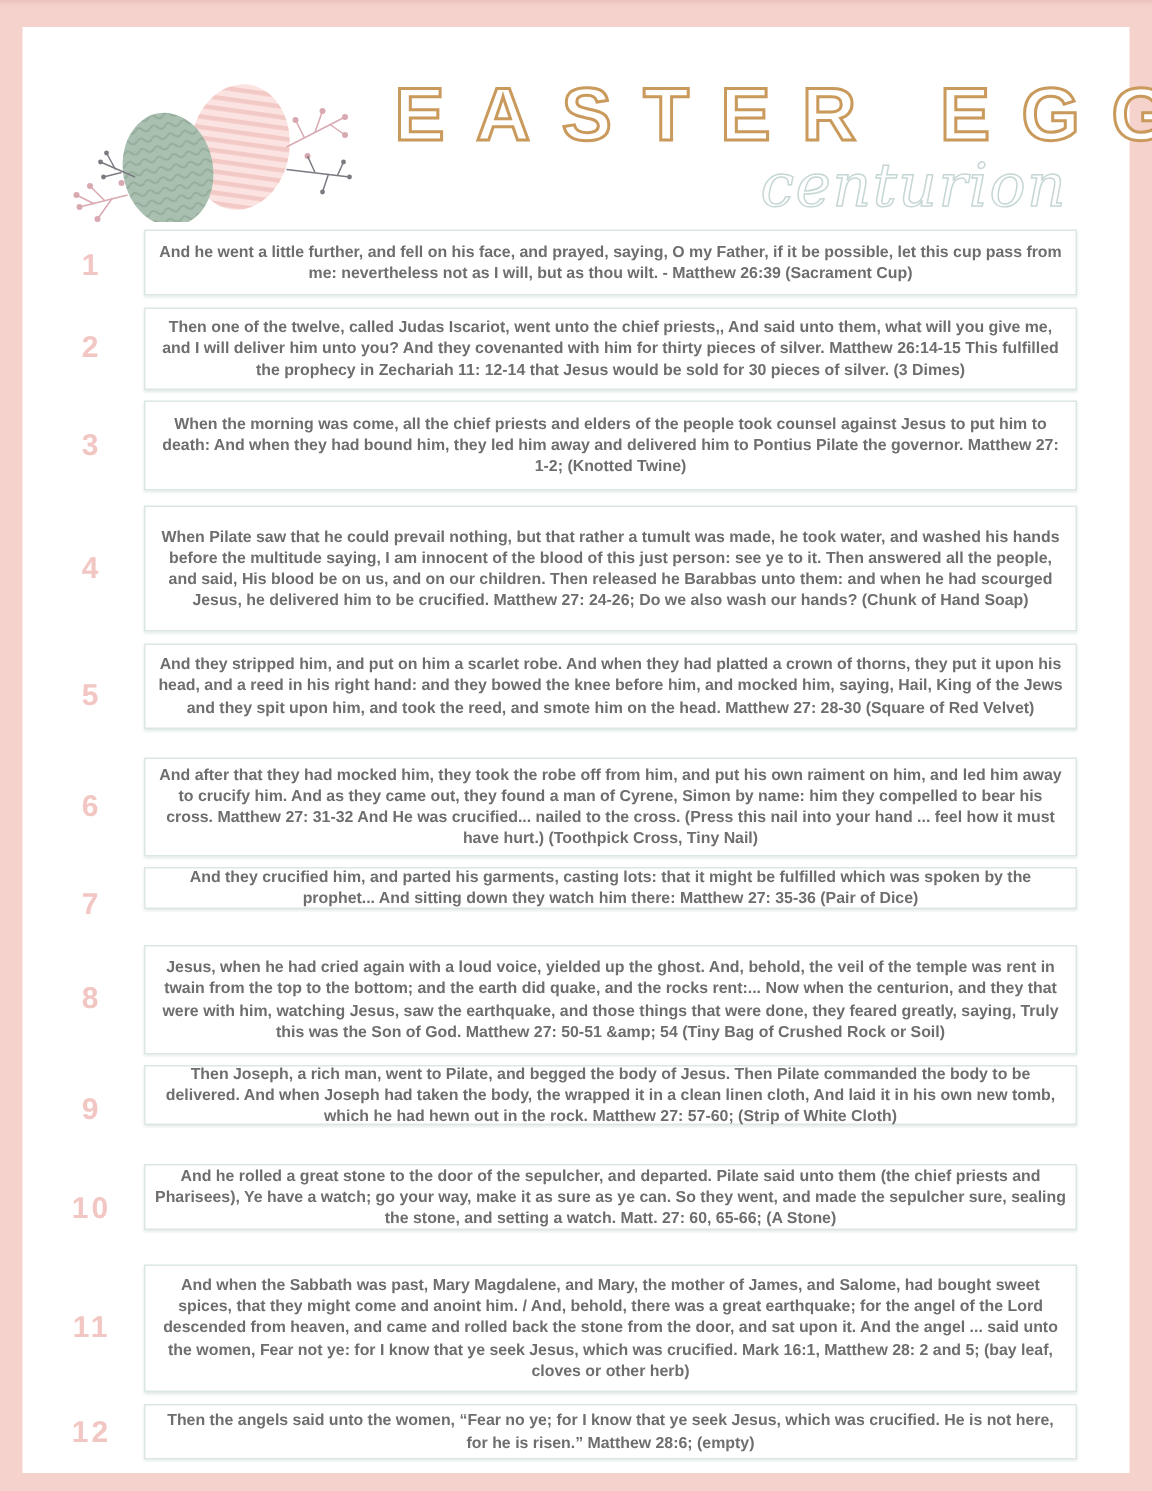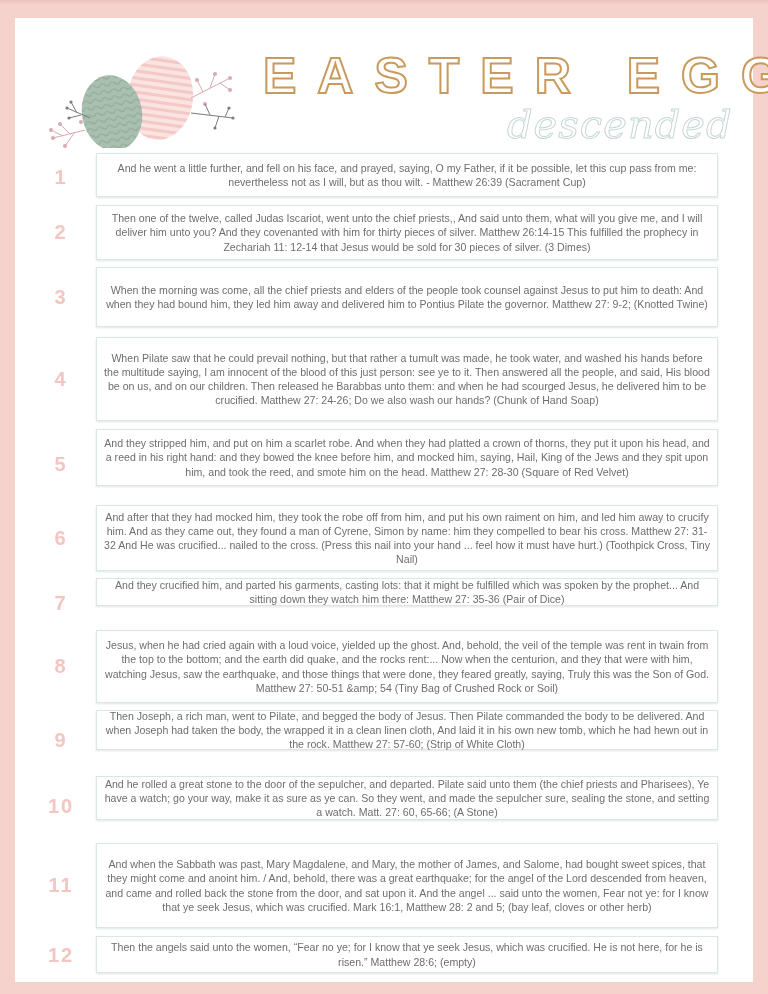--- a/index.html
+++ b/index.html
@@ -56,20 +56,21 @@
     display: flex; align-items: center; justify-content: center;
     box-sizing: border-box;
     padding: 2px 6px;
   }
   .box p {
     margin: 0; text-align: center;
     font-family: "Liberation Sans", sans-serif;
     font-size: 10.6px;
     line-height: 14.2px;
     color: #6e6e6e;
+    font-weight: bold;
   }
 </style>
 </head>
 <body>
 
 <div class="top-shadow"></div>
 
 <div class="page">
 
   <svg class="decor" viewBox="0 0 210 110">
@@ -132,36 +133,36 @@
         <path d="M200 79 L204 70"></path>
     </g>
     <g fill="#7a7a82">
         <circle cx="208" cy="80" r="1.6"></circle>
         <circle cx="190" cy="90" r="1.6"></circle>
         <circle cx="204" cy="70" r="1.6"></circle>
       </g>
   </svg>
 
   <div class="title">EASTER EGG</div>
-  <div class="subtitle">descended</div>
+  <div class="subtitle">centurion</div>
 </div>
 
 <div class="row-num" style="top:166px">1</div>
 <div class="box" style="top:153px;height:44px">
     <p>And he went a little further, and fell on his face, and prayed, saying, O my Father, if it be possible, let this cup pass from me: nevertheless not as I will, but as thou wilt. - Matthew 26:39  (Sacrament Cup)</p>
   </div>
 
 <div class="row-num" style="top:221px">2</div>
 <div class="box" style="top:205px;height:55px">
     <p>Then one of the twelve, called Judas Iscariot, went unto the chief priests,, And said unto them, what will you give me, and I will deliver him unto you? And they covenanted with him for thirty pieces of silver. Matthew 26:14-15 This fulfilled the prophecy in Zechariah 11: 12-14 that Jesus would be sold for 30 pieces of silver. (3 Dimes)</p>
   </div>
 
 <div class="row-num" style="top:286px">3</div>
 <div class="box" style="top:267px;height:60px">
-    <p>When the morning was come, all the chief priests and elders of the people took counsel against Jesus to put him to death: And when they had bound him, they led him away and delivered him to Pontius Pilate the governor. Matthew 27: 9-2; (Knotted Twine)</p>
+    <p>When the morning was come, all the chief priests and elders of the people took counsel against Jesus to put him to death: And when they had bound him, they led him away and delivered him to Pontius Pilate the governor. Matthew 27: 1-2; (Knotted Twine)</p>
   </div>
 
 <div class="row-num" style="top:368px">4</div>
 <div class="box" style="top:337px;height:84px">
     <p>When Pilate saw that he could prevail nothing, but that rather a tumult was made, he took water, and washed his hands before the multitude saying, I am innocent of the blood of this just person: see ye to it. Then answered all the people, and said, His blood be on us, and on our children. Then released he Barabbas unto them: and when he had scourged Jesus, he delivered him to be crucified. Matthew 27: 24-26; Do we also wash our hands? (Chunk of Hand Soap)</p>
   </div>
 
 <div class="row-num" style="top:453px">5</div>
 <div class="box" style="top:429px;height:57px">
     <p>And they stripped him, and put on him a scarlet robe. And when they had platted a crown of thorns, they put it upon his head, and a reed in his right hand: and they bowed the knee before him, and mocked him, saying, Hail, King of the Jews and they spit upon him, and took the reed, and smote him on the head. Matthew 27: 28-30 (Square of Red Velvet)</p>

